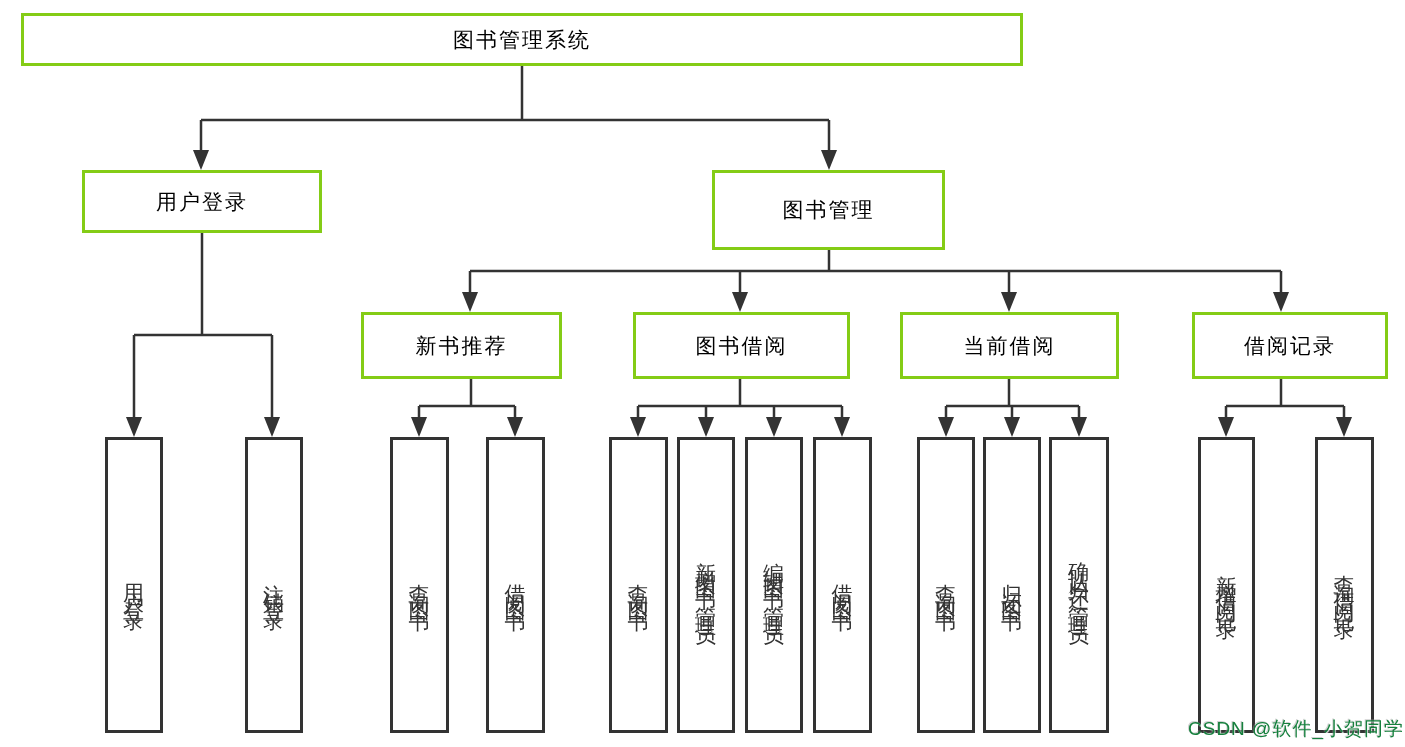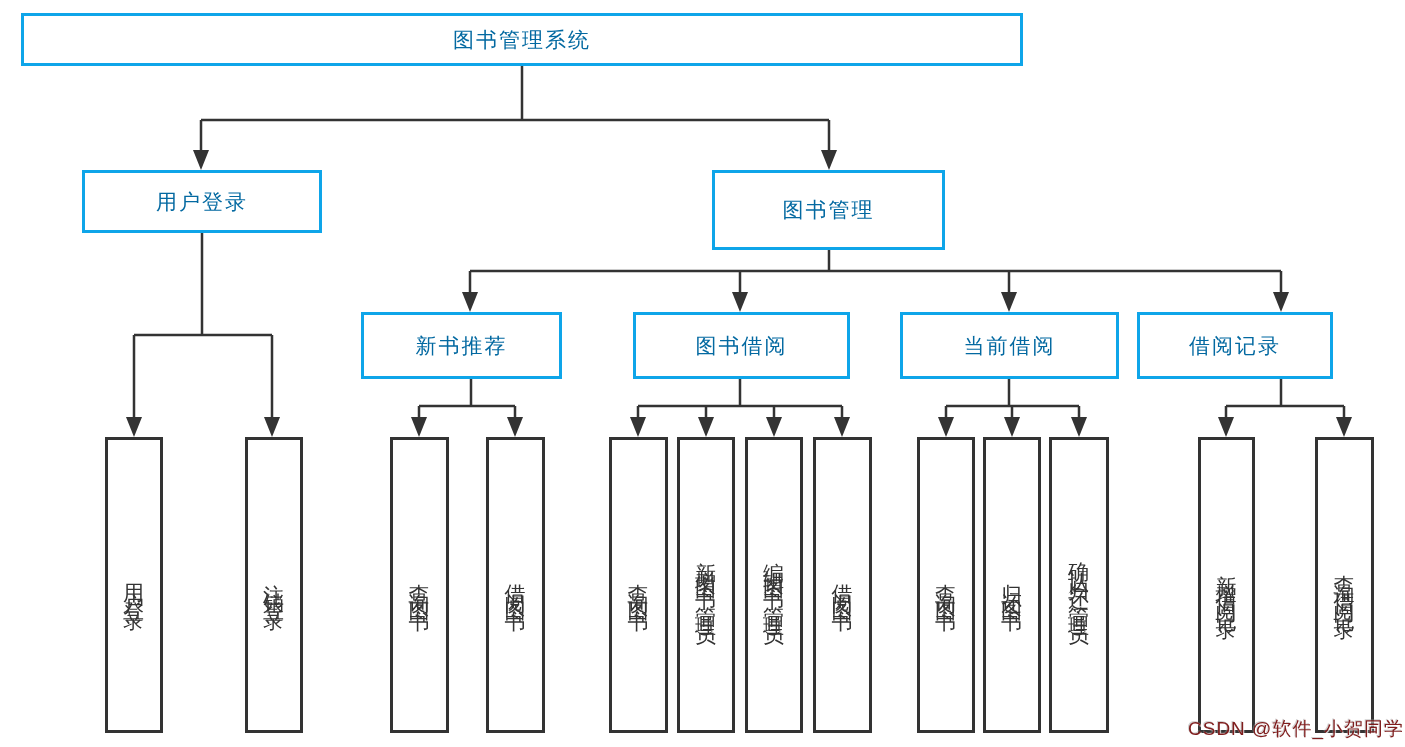--- a/index.html
+++ b/index.html
@@ -11,23 +11,23 @@
     overflow:hidden;
   }
   .connector-layer{
     position:absolute;left:0;top:0;width:1405px;height:747px;
     pointer-events:none;
   }
   .hbox{
     position:absolute;
     box-sizing:border-box;
     background:#ffffff;
-    border:3px solid #0ea5e9;
+    border:3px solid #84cc16;
     display:flex;align-items:center;justify-content:center;
-    color:#0369a1;
+    color:#000000;
     font-size:21px;
     letter-spacing:2px;
     white-space:nowrap;
     z-index:2;
   }
   .vbox{
     position:absolute;
     box-sizing:border-box;
     background:#ffffff;
     border:3px solid #333333;
@@ -42,21 +42,21 @@
     letter-spacing:9px;
     line-height:1;
     color:#333333;
     white-space:nowrap;
   }
   .watermark{
     position:absolute;
     left:1188px;top:716px;
     font-size:19px;
     letter-spacing:1px;
-    color:#7f1d1d;
+    color:#15803d;
     text-shadow:1px 1px 1px rgba(255,255,255,0.9), -1px -1px 0 rgba(150,150,150,0.45);
     z-index:5;
     white-space:nowrap;
   }
 </style>
 </head>
 <body>
 
 <div class="canvas">
 
@@ -106,21 +106,21 @@
 
   <div class="hbox" style="left:361px;top:312px;width:201px;height:67px">
     <span>新书推荐</span>
   </div>
   <div class="hbox" style="left:633px;top:312px;width:217px;height:67px">
     <span>图书借阅</span>
   </div>
   <div class="hbox" style="left:900px;top:312px;width:219px;height:67px">
     <span>当前借阅</span>
   </div>
-  <div class="hbox" style="left:1137px;top:312px;width:196px;height:67px">
+  <div class="hbox" style="left:1192px;top:312px;width:196px;height:67px">
     <span>借阅记录</span>
   </div>
 
   <div class="vbox" style="left:105px;top:437px;width:58px;height:296px">
     <span class="vtext">用户登录</span>
   </div>
   <div class="vbox" style="left:245px;top:437px;width:58px;height:296px">
     <span class="vtext">注销登录</span>
   </div>
 

